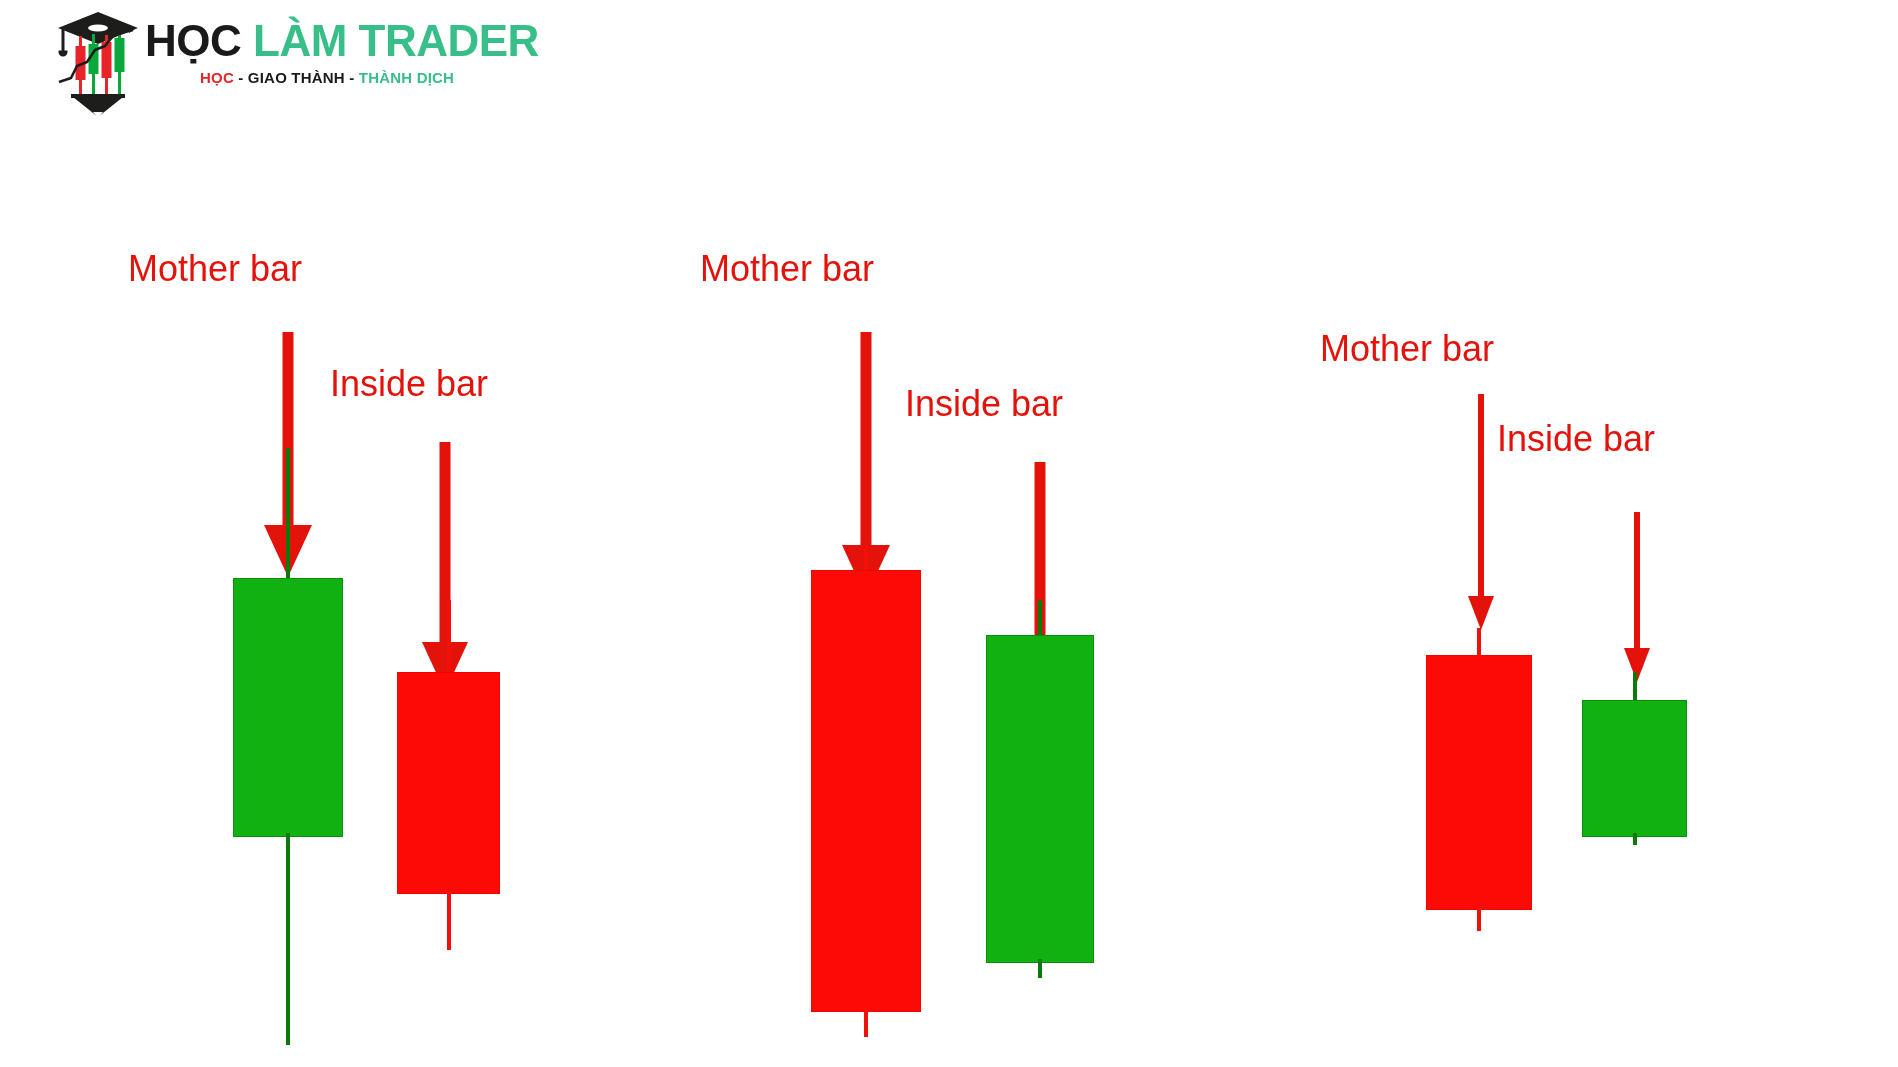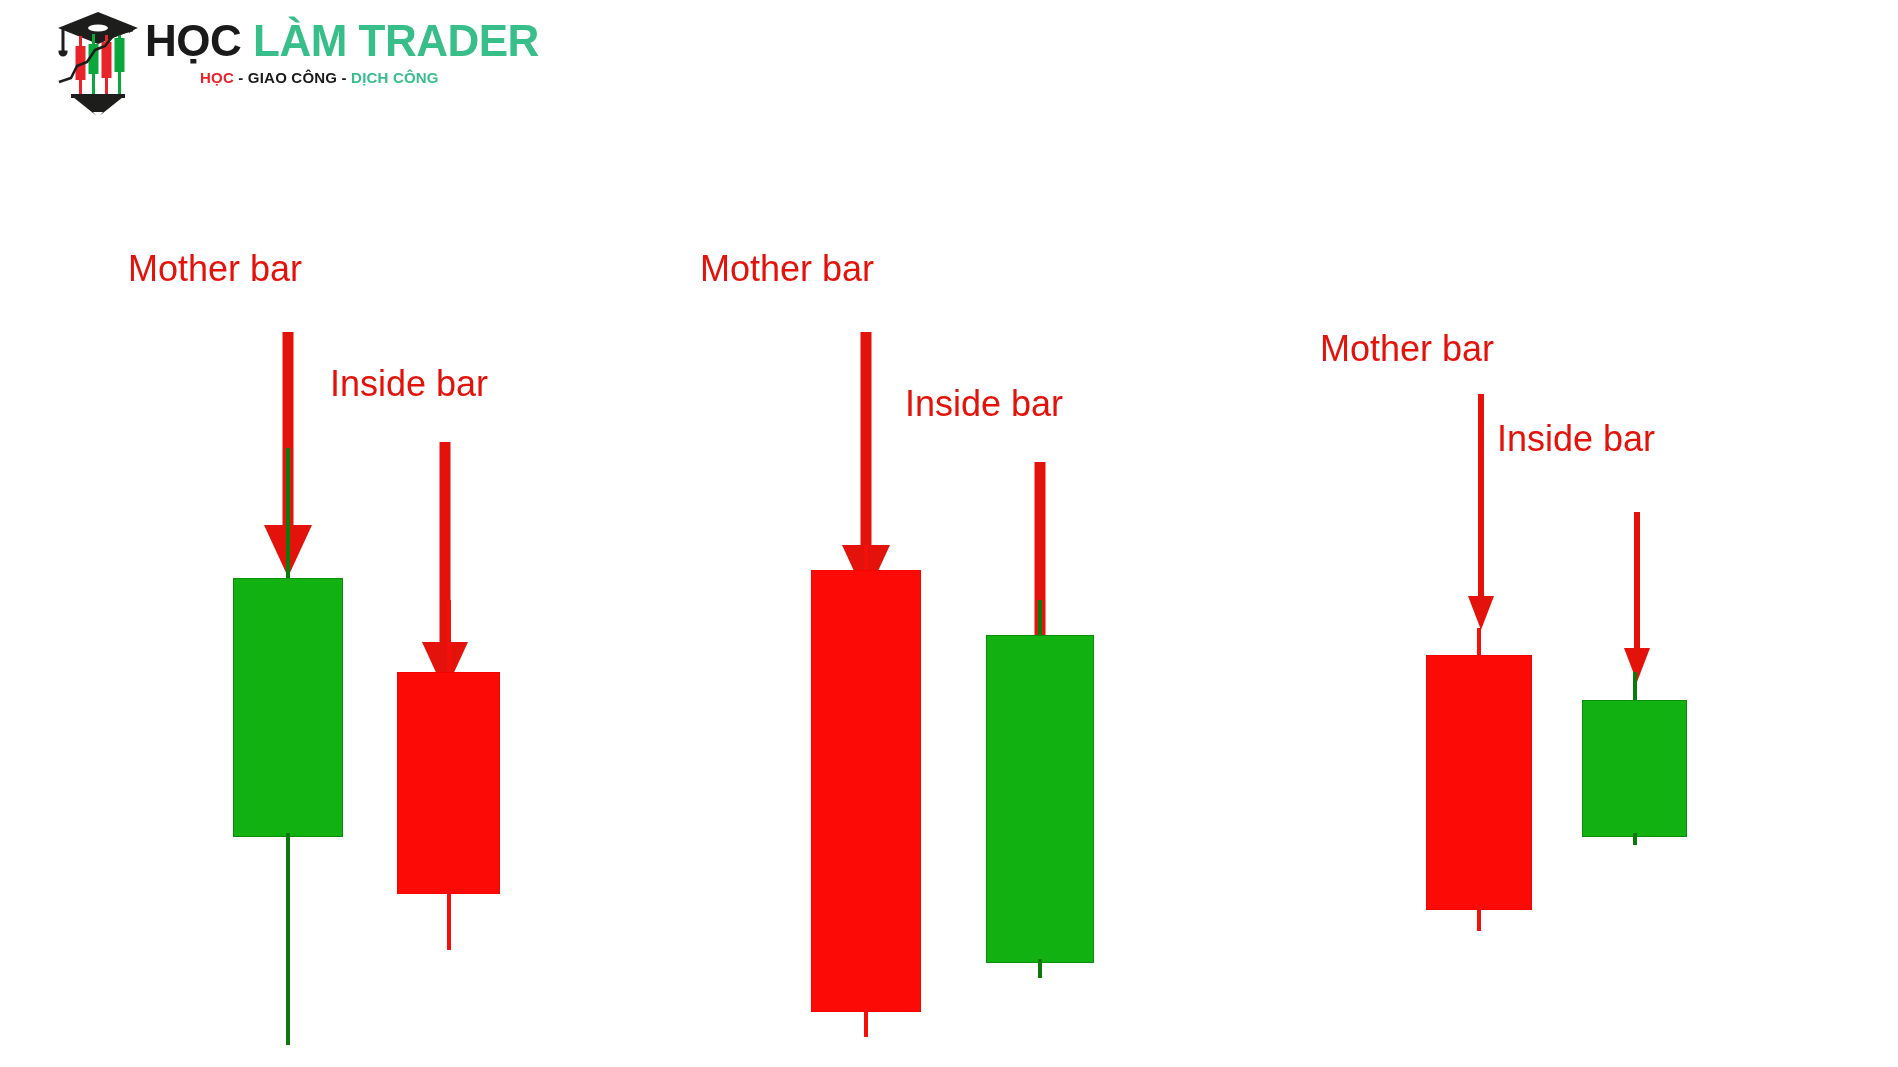--- a/index.html
+++ b/index.html
@@ -90,21 +90,21 @@
         <rect x="16" y="86" width="54" height="4" fill="#1d1d1b"></rect>
         <polygon points="38,104 48,104 43,110" fill="#ffffff"></polygon>
       </svg>
     </div>
 
     <div class="logo-text">
       <div class="logo-line1">
         <span class="logo-hoc">HỌC</span><span>&nbsp;</span><span class="logo-lam">LÀM TRADER</span>
       </div>
       <div class="logo-tagline">
-        <span class="tg-red">HỌC</span><span class="tg-dark"> - GIAO CÔNG - </span><span class="tg-green">DỊCH CÔNG</span>
+        <span class="tg-red">HỌC</span><span class="tg-dark"> - GIAO THÀNH - </span><span class="tg-green">THÀNH DỊCH</span>
       </div>
     </div>
   </div>
 
   <div class="chart-area">
 
     <div>
 
       <div class="lbl" style="left:128px;top:120px;">Mother bar</div>
 

